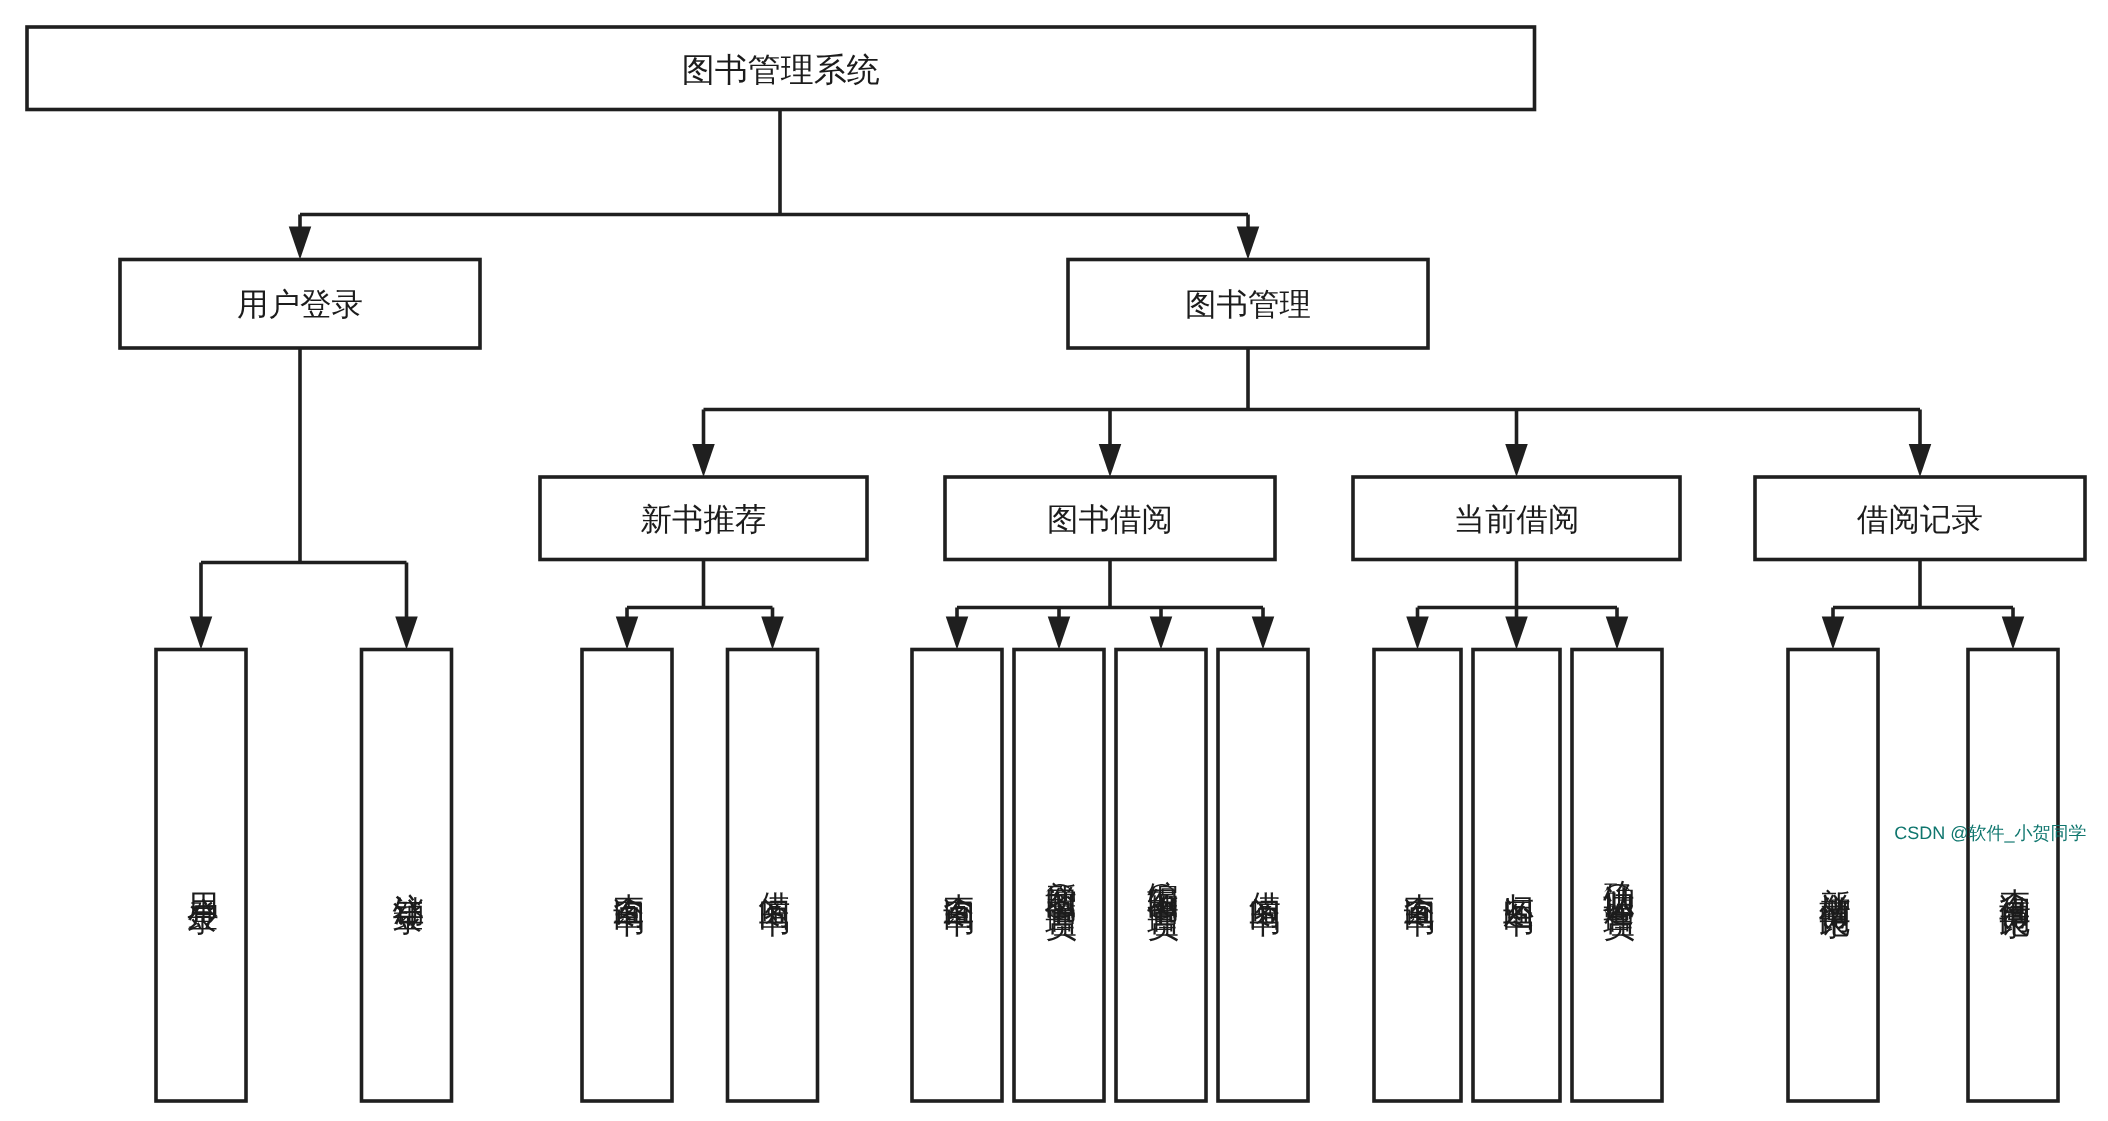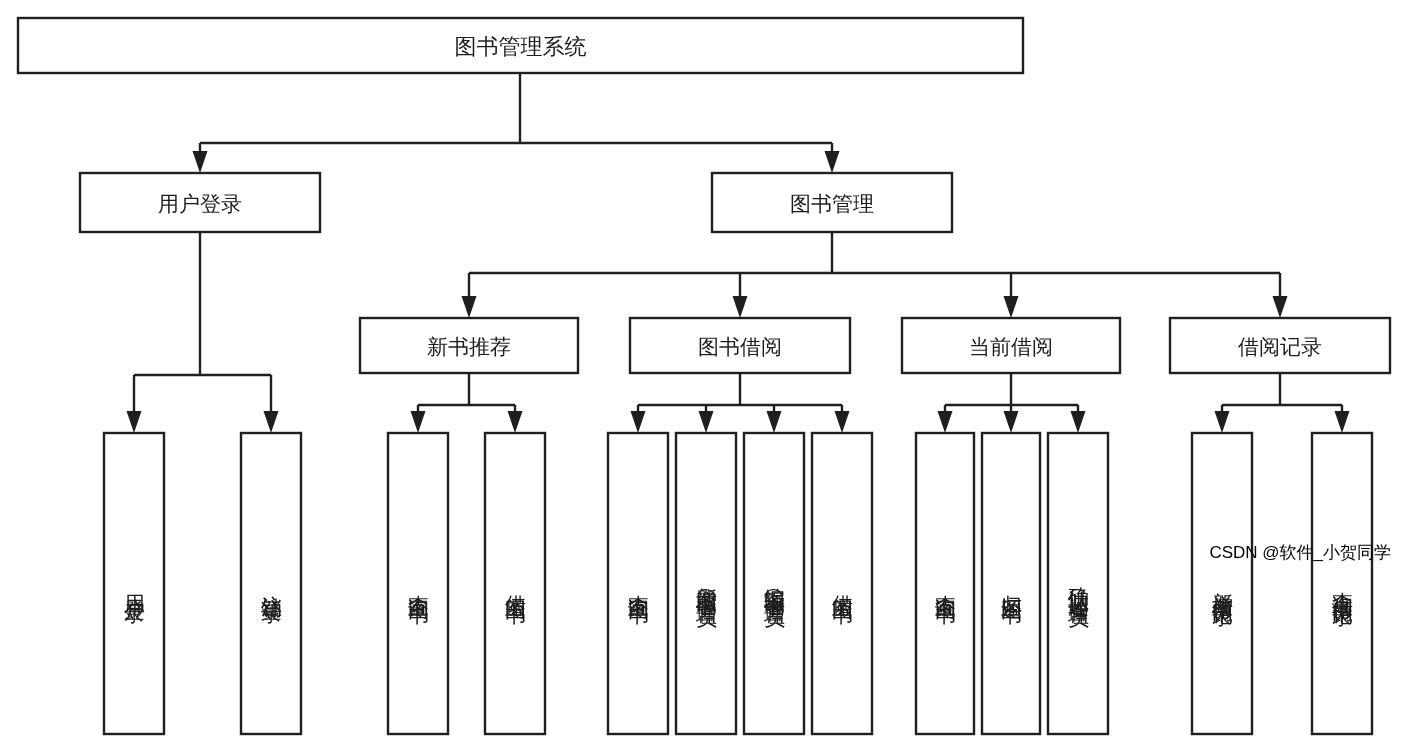--- a/index.html
+++ b/index.html
@@ -57,22 +57,22 @@
     letter-spacing: 3px;
   }
   .label-root {
     font-size: 22px;
   }
   .watermark {
     position: absolute;
     right: 14px;
     bottom: 6px;
     font-family: "Liberation Sans", "DejaVu Sans", sans-serif;
-    font-size: 17px;
-    color: #000000;
+    font-size: 12px;
+    color: #0f766e;
     white-space: nowrap;
     pointer-events: none;
     user-select: none;
   }
 </style>
 </head>
 <body>
 
 <div id="diagram-root">
   <svg class="diagram-canvas" viewBox="0 0 1405 747">

